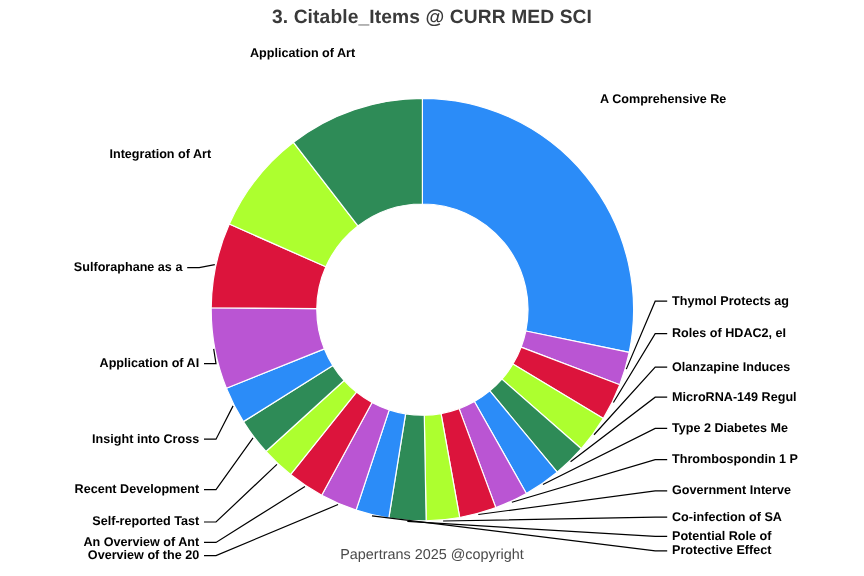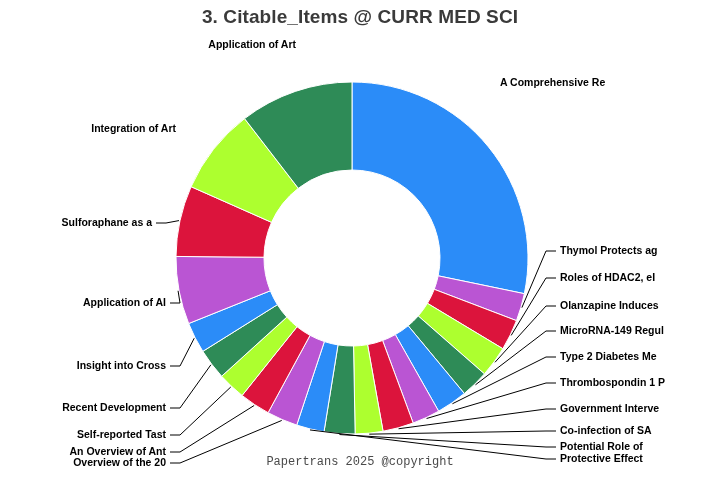--- a/index.html
+++ b/index.html
@@ -21,32 +21,32 @@
     top: 0;
     width: 720px;
     height: 480px;
   }
   .chart-title {
     position: absolute;
     left: 0;
     top: 6px;
     width: 720px;
     text-align: center;
-    font-size: 19px;
+    font-size: 16px;
     font-weight: bold;
     color: #3a3a3a;
     letter-spacing: 0.1px;
   }
   .footer-note {
     position: absolute;
     left: 0;
     top: 455px;
     width: 720px;
     text-align: center;
-    font-family: Liberation Mono, monospace;
+    font-family: Liberation Sans, sans-serif;
     font-size: 12px;
     color: #4a4a4a;
   }
   svg.donut-svg {
     position: absolute;
     left: 0;
     top: 0;
     width: 720px;
     height: 480px;
     display: block;

